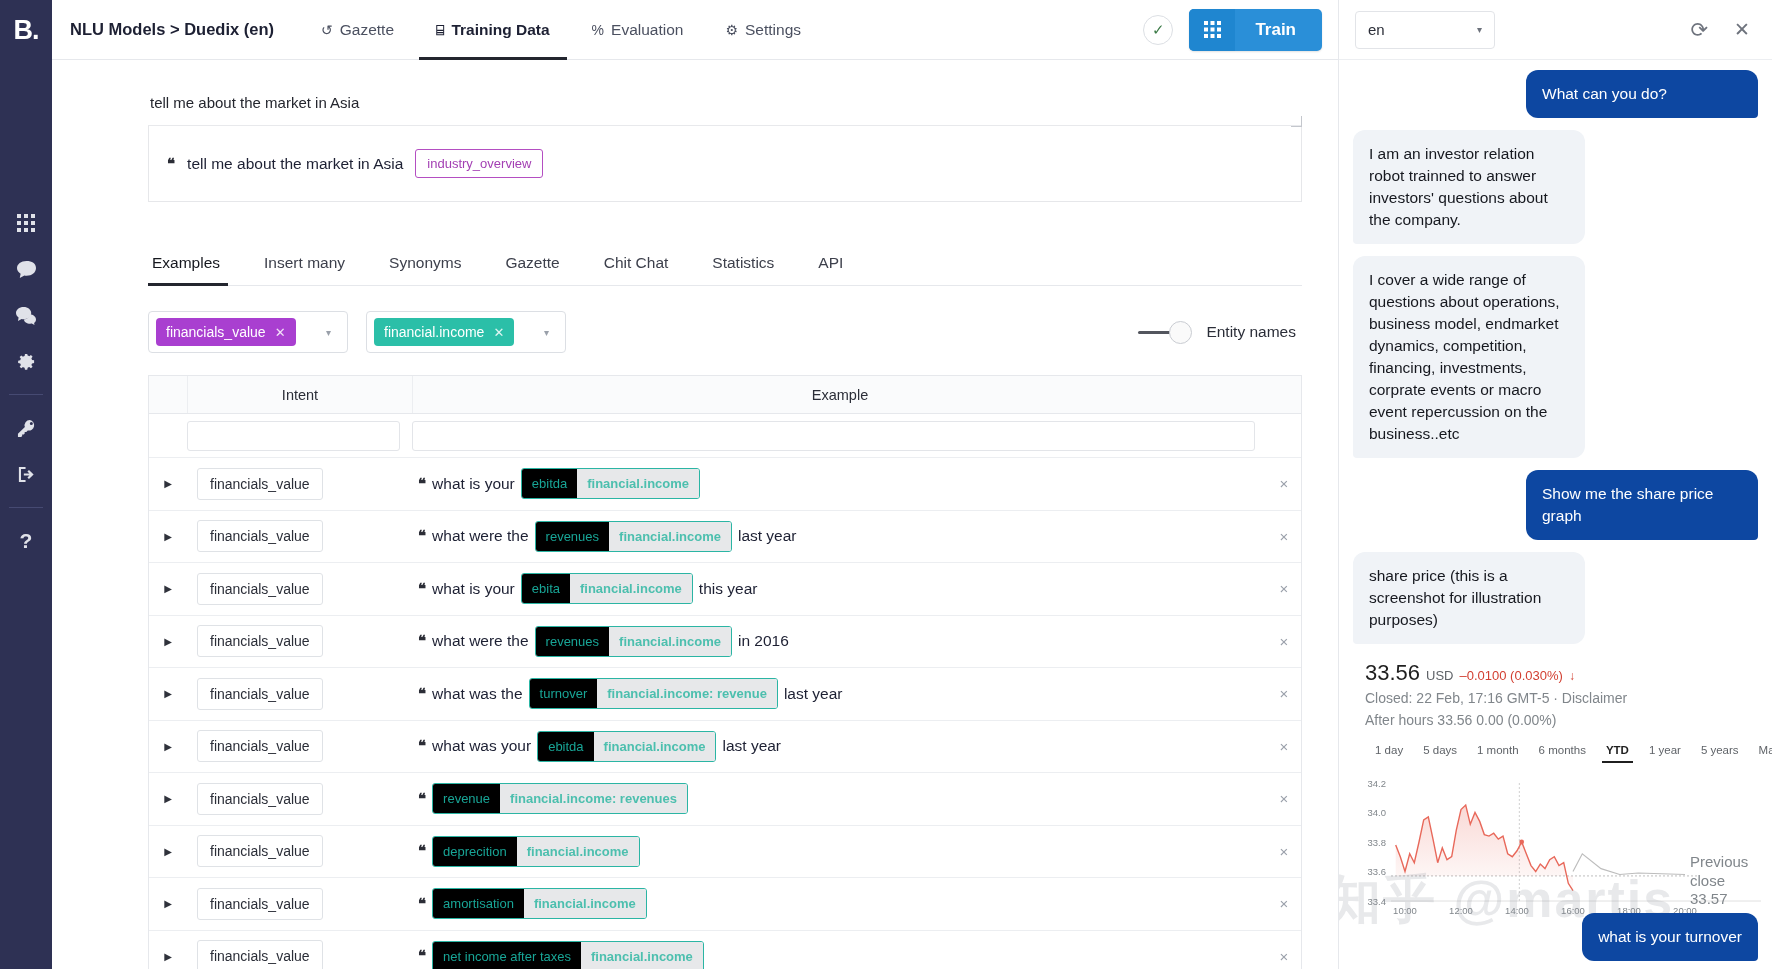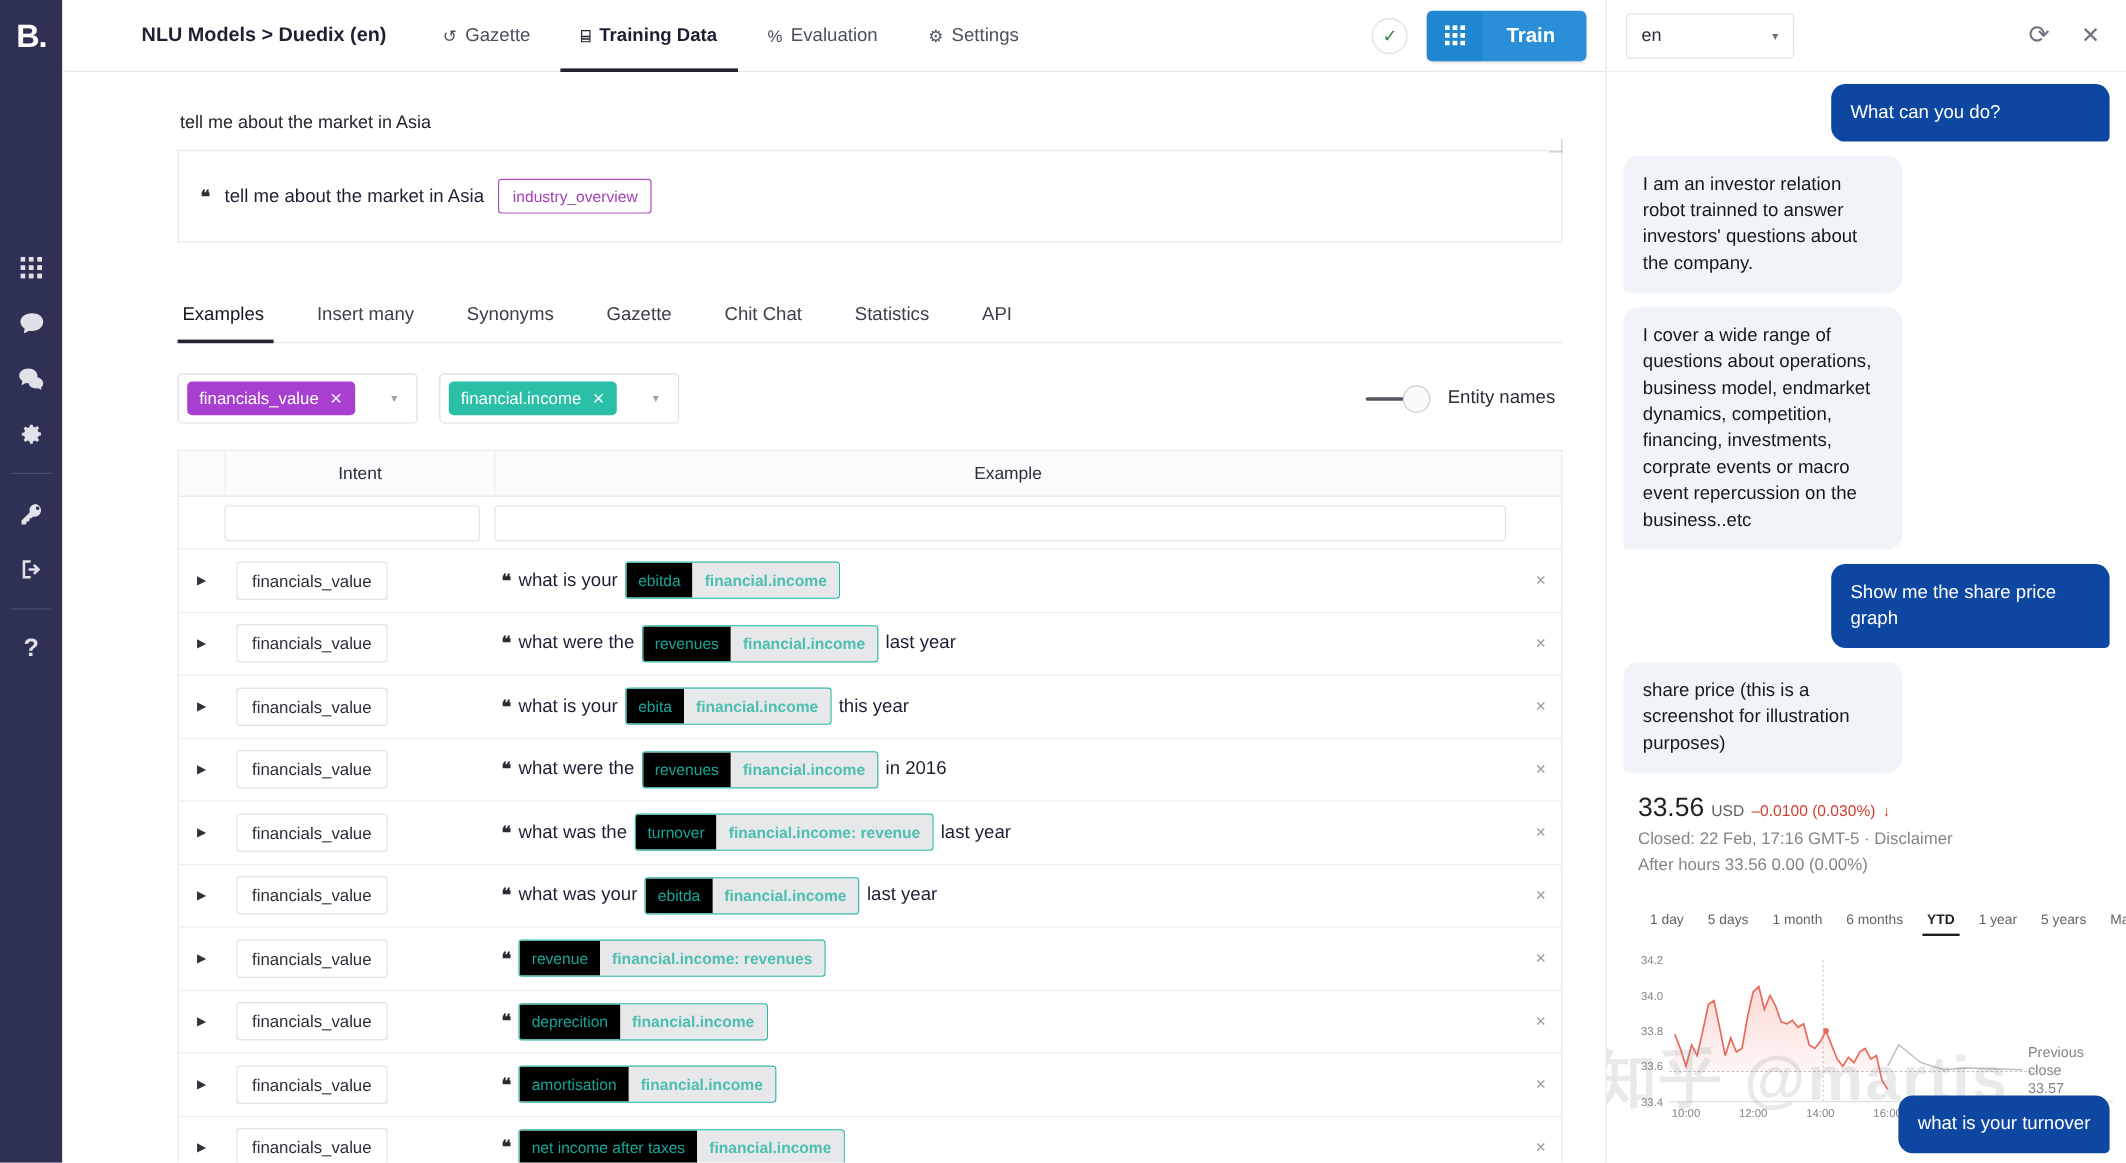--- a/index.html
+++ b/index.html
@@ -31,21 +31,21 @@
   
   .center {
     flex: 1 1 auto; height: 969px; display: flex; flex-direction: column;
     background: #ffffff; min-width: 0;
   }
   .topbar {
     height: 60px; flex: 0 0 60px; display: flex; align-items: center;
     border-bottom: 1px solid #e6e8ec; padding-left: 18px; position: relative;
   }
   .breadcrumb {
-    font-size: 16.5px; color: #1d2033; font-weight: 600; margin-right: 26px; white-space: nowrap; margin-left: 48px;
+    font-size: 16.5px; color: #1d2033; font-weight: 600; margin-right: 26px; white-space: nowrap;
   }
   .navtabs { display: flex; align-items: center; height: 60px; }
   .navtab {
     display: flex; align-items: center; gap: 7px; height: 60px; padding: 0 21px;
     font-size: 15.5px; color: #4b5060; cursor: pointer; position: relative;
   }
   .navtab.active { color: #1d2033; font-weight: 600; }
   .navtab.active::after {
     content:""; position: absolute; left: 4px; right: 4px; bottom: 0; height: 3px; background: #23262f;
   }
@@ -179,30 +179,30 @@
   .msg.user { background: #0d47a1; color: #fff; margin-left: auto; border-radius: 12px 12px 4px 12px; }
   .msg.bot { background: #f0f3f7; color: #16181f; border-radius: 12px 12px 12px 4px; }
 
   .quote-card { padding: 4px 8px 0 12px; }
   .q-line1 { display: flex; align-items: baseline; gap: 6px; }
   .q-price { font-size: 22px; color: #1f1f1f; }
   .q-cur { font-size: 13px; color: #5f6368; }
   .q-chg { font-size: 13px; color: #d23f31; }
   .q-arrow { font-size: 12px; color: #d23f31; }
   .q-sub { font-size: 14px; color: #80868b; margin-top: 3px; line-height: 1.35; }
-  .q-ranges { display: flex; align-items: center; gap: 0; margin-top: 27px; }
+  .q-ranges { display: flex; align-items: center; gap: 0; margin-top: 10px; }
   .q-range {
     font-size: 11.5px; color: #5f6368; padding: 4px 10px 7px 10px; cursor: pointer; position: relative; white-space: nowrap;
   }
   .q-range.active { color: #1f1f1f; font-weight: 700; }
   .q-range.active::after{ content:""; position:absolute; left:6px; right:6px; bottom:0; height:2px; background:#1f1f1f; }
 
   .chart-wrap { position: relative; height: 150px; margin: 12px 4px 0 4px; }
   .chart-wrap svg { display:block; }
-  .prevclose-lbl { position:absolute; right: 4px; top: 78px; font-size: 12px; color:#80868b; line-height:1.25; text-align:left; width:60px;margin-left:32px; }
+  .prevclose-lbl { position:absolute; right: 4px; top: 78px; font-size: 15px; color:#80868b; line-height:1.25; text-align:left; width:60px;margin-left:32px; }
 
   .watermark {
     position: absolute; left: -10px; bottom: 34px; font-size: 52px; color: rgba(140,145,155,.20);
     font-weight: 600; pointer-events: none; white-space: nowrap; letter-spacing: 2px;
   }
   .chat-bottom { position: absolute; right: 14px; bottom: 8px; }
 </style>
 </head>
 <body>
 

